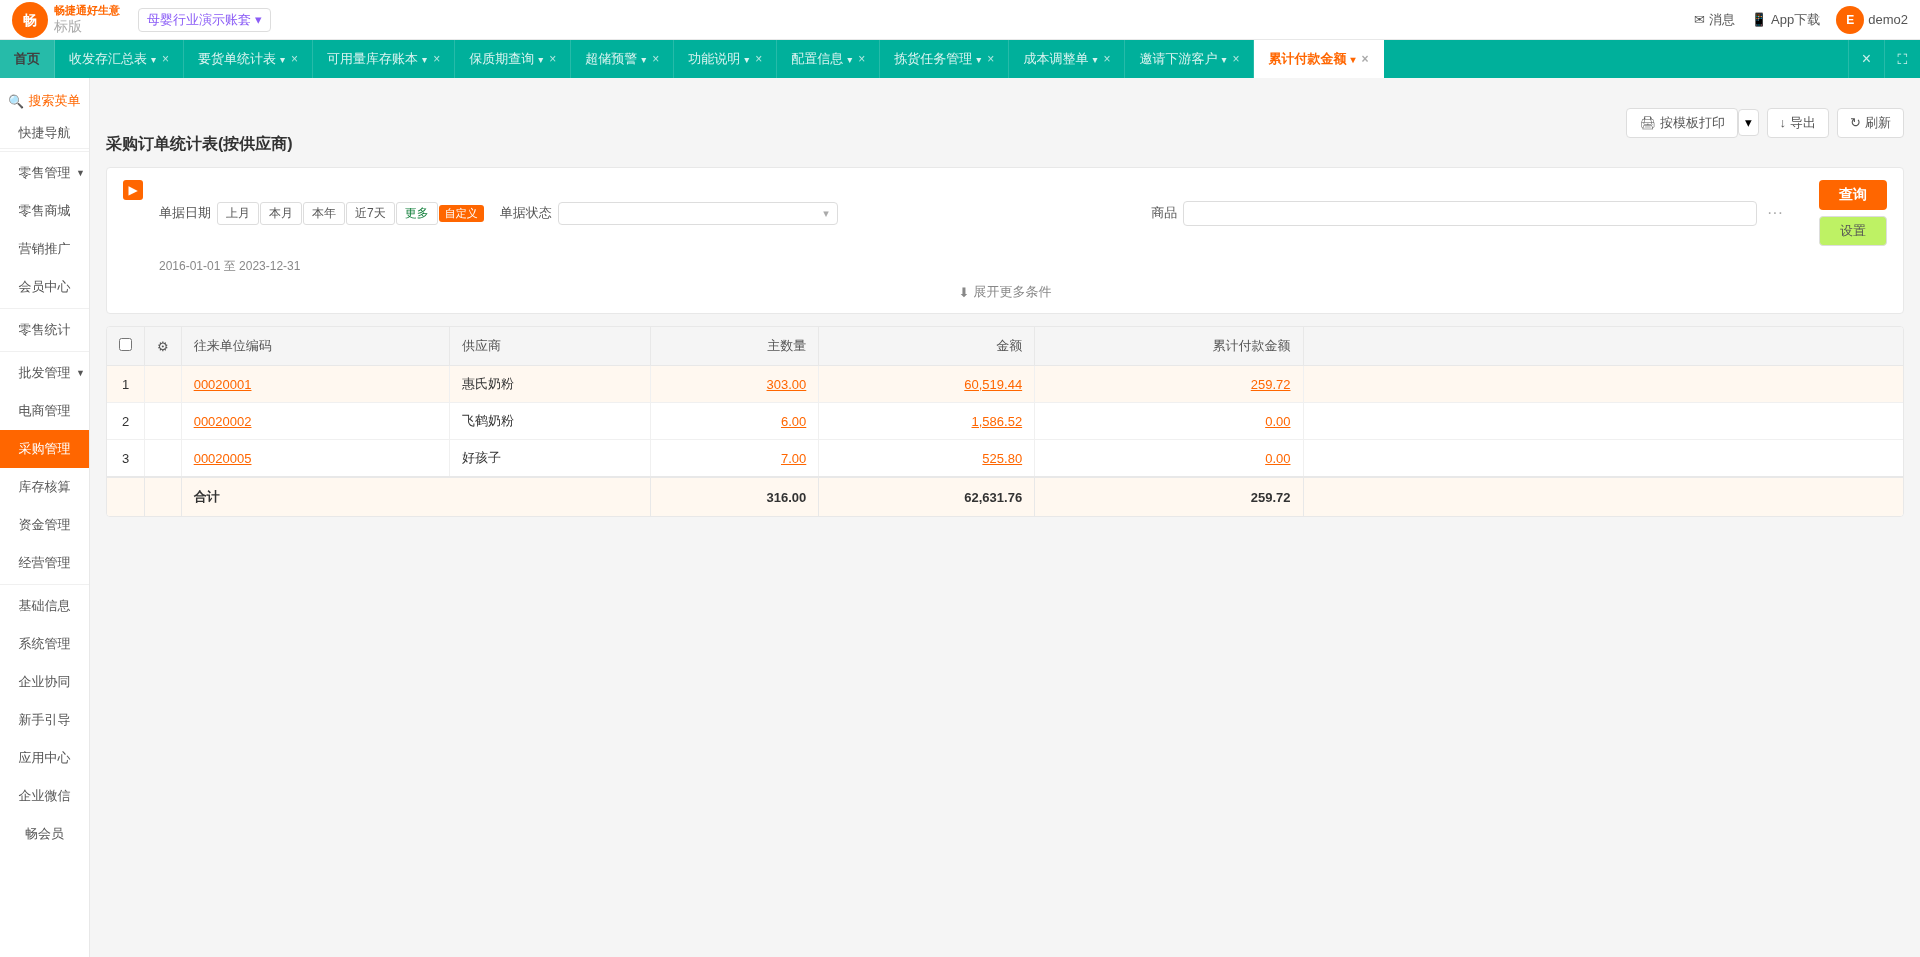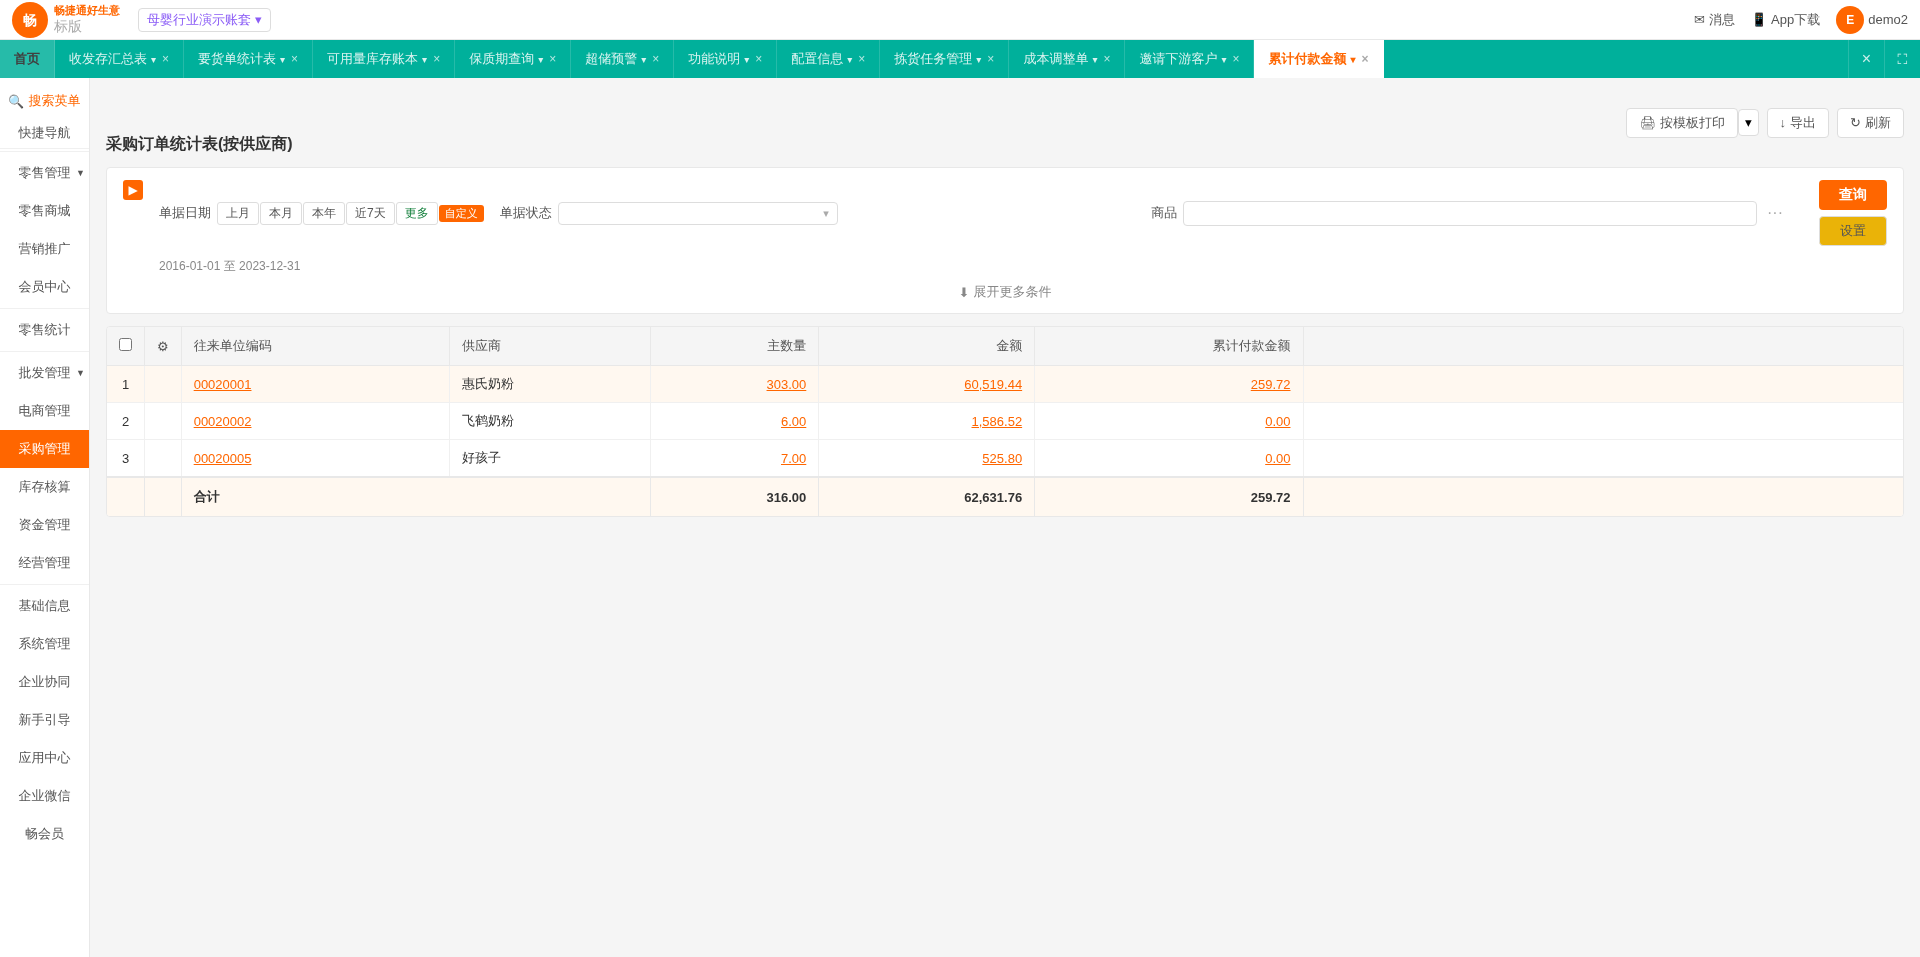--- a/index.html
+++ b/index.html
@@ -64,21 +64,21 @@
     .date-shortcut.more { color: #15803d; }
     .date-custom-tag { background: #f60; color: #fff; font-size: 11px; padding: 1px 6px; border-radius: 3px; }
     .date-range { font-size: 12px; color: #888; margin-top: 4px; }
     .filter-select { display: flex; align-items: center; gap: 4px; border: 1px solid #ddd; border-radius: 4px; padding: 4px 8px; background: #fff; cursor: pointer; min-width: 160px; }
     .filter-select-value { flex: 1; color: #999; font-size: 13px; }
     .filter-select-arrow { color: #aaa; font-size: 11px; }
     .filter-input { border: 1px solid #ddd; border-radius: 4px; padding: 4px 8px; font-size: 13px; width: 200px; }
     .expand-row { display: flex; justify-content: center; margin-top: 8px; }
     .expand-btn { display: flex; align-items: center; gap: 4px; color: #888; cursor: pointer; font-size: 13px; background: none; border: none; }
     .btn-query { background: #f60; color: #fff; border: none; border-radius: 4px; padding: 6px 20px; cursor: pointer; font-size: 14px; font-weight: bold; }
-    .btn-settings { background: #eab308; color: #555; border: 1px solid #ddd; border-radius: 4px; padding: 5px 16px; cursor: pointer; font-size: 13px; font-family: Liberation Mono, monospace; }
+    .btn-settings { background: #bef264; color: #555; border: 1px solid #ddd; border-radius: 4px; padding: 5px 16px; cursor: pointer; font-size: 13px; font-family: Liberation Mono, monospace; }
     .filter-collapse-toggle { width: 20px; height: 20px; background: #f60; border-radius: 3px; display: flex; align-items: center; justify-content: center; cursor: pointer; color: #fff; font-size: 12px; margin-right: 8px; flex-shrink: 0; }
 
     
     .table-container { background: #fff; border: 1px solid #e8e8e8; border-radius: 4px; overflow: hidden; }
     table { width: 100%; border-collapse: collapse; }
     thead tr { background: #f5f5f5; }
     thead th { padding: 10px 12px; text-align: left; font-size: 13px; color: #555; font-weight: normal; border-bottom: 1px solid #e8e8e8; border-right: 1px solid #e8e8e8; white-space: nowrap; }
     thead th:last-child { border-right: none; }
     tbody tr { border-bottom: 1px solid #f0f0f0; }
     tbody tr:nth-child(1) { background: #fff8f0; }

